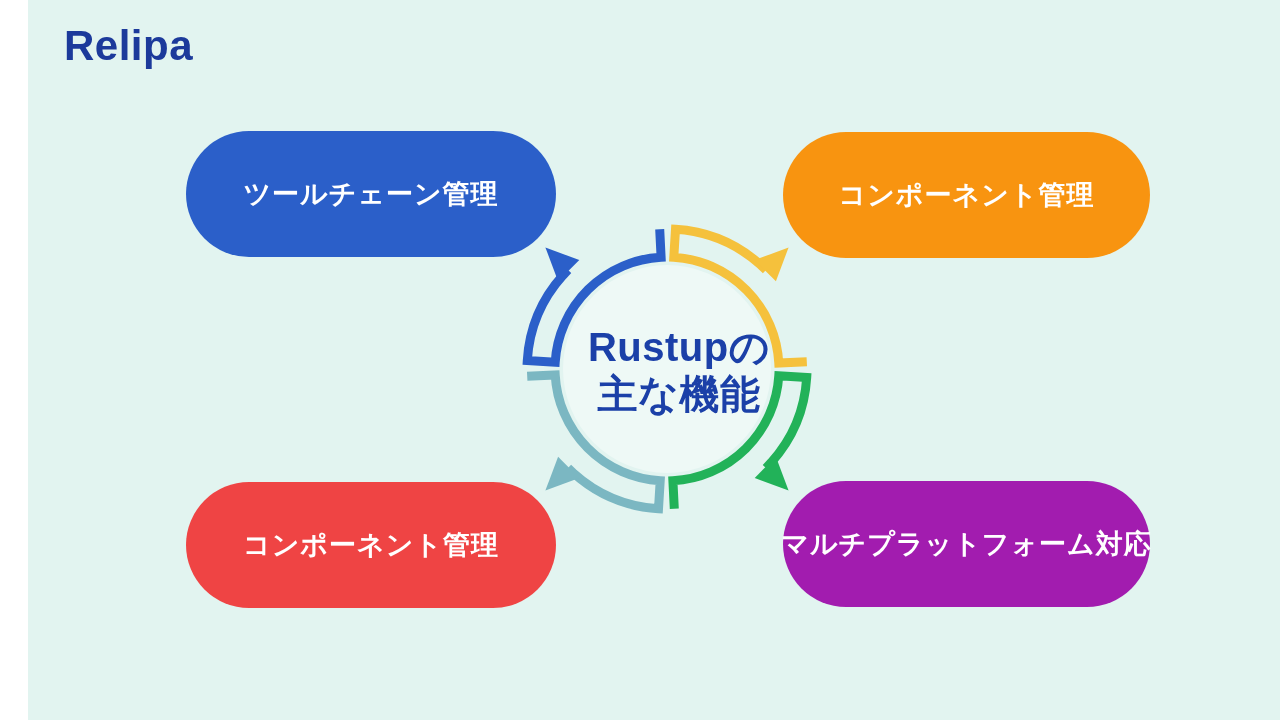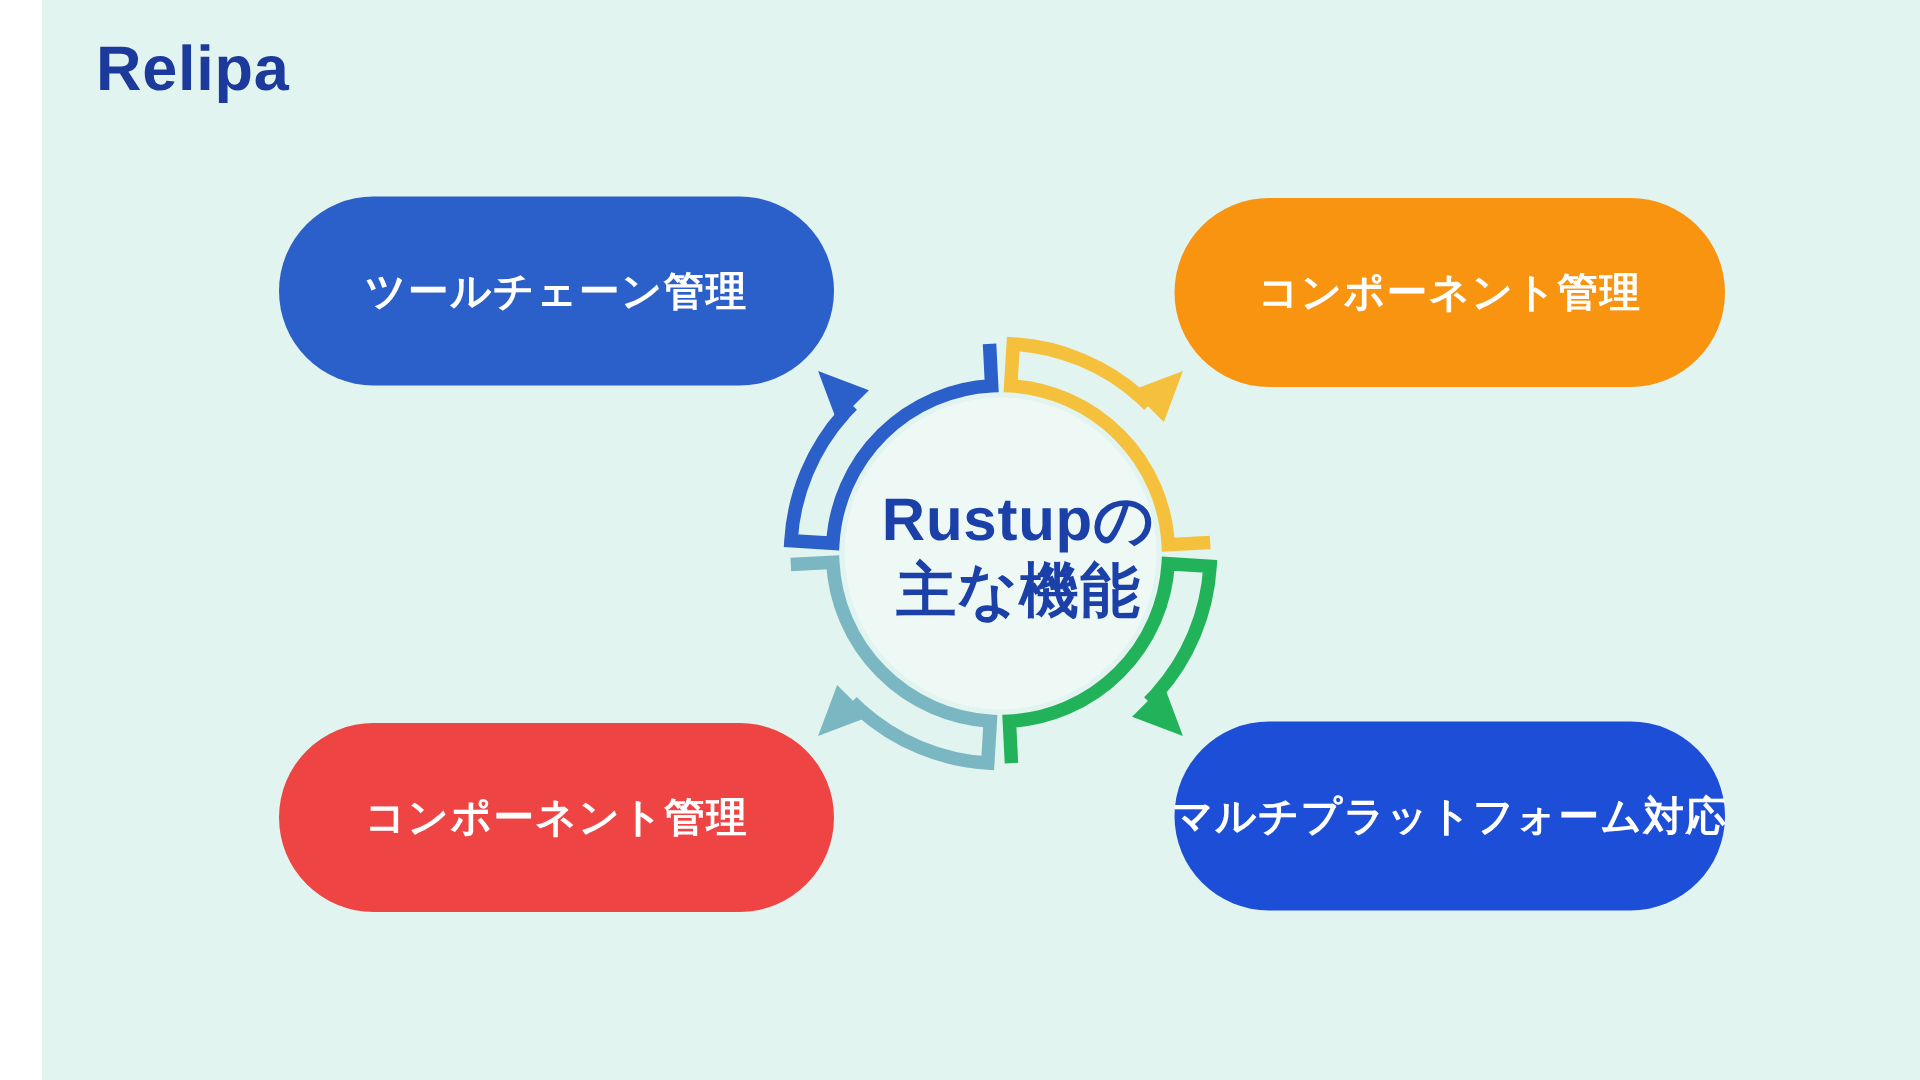--- a/index.html
+++ b/index.html
@@ -54,21 +54,21 @@
   </div>
 
   <div class="pill pos-tr" style="background-color: rgb(248, 148, 16);">
     <span class="pill-label">コンポーネント管理</span>
   </div>
 
   <div class="pill pos-bl" style="background-color: #ef4444;">
     <span class="pill-label">コンポーネント管理</span>
   </div>
 
-  <div class="pill pos-br" style="background-color: #1d4ed8;">
+  <div class="pill pos-br" style="background-color: #a21caf;">
     <span class="pill-label">マルチプラットフォーム対応</span>
   </div>
 
   <svg class="cycle" viewBox="-200 -200 400 400" xmlns="http://www.w3.org/2000/svg">
     <defs>
       <g id="arrowPiece">
         <path class="band" d="M -7.3,-139.8 L -5.9,-111.8 A 112,112 0 0 0 -111.8,-6.8 L -139.7,-8.5 A 140,140 0 0 1 -104,-93.7 L -99,-99"></path>
         <polygon class="head" points="-121.6,-121.6 -87.7,-108.9 -108.9,-87.7"></polygon>
       </g>
     </defs>

